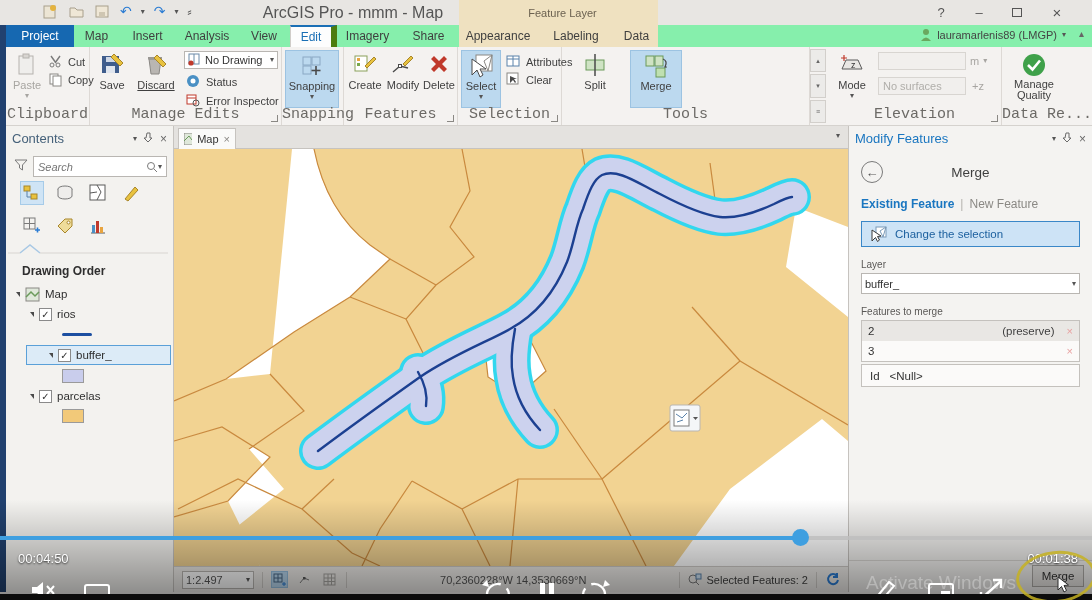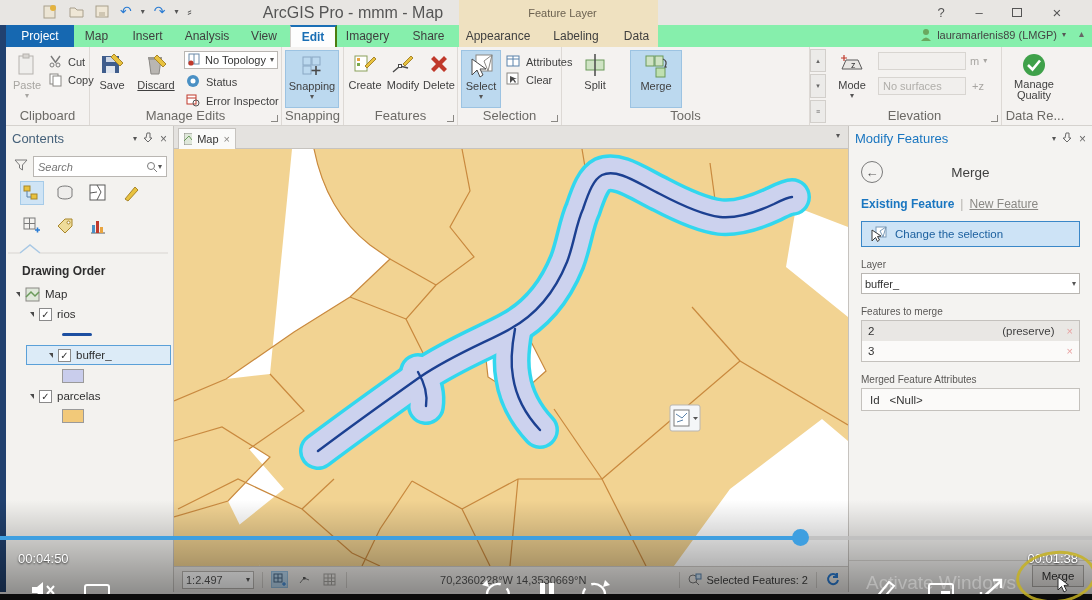--- a/index.html
+++ b/index.html
@@ -13,29 +13,29 @@
   .undo-redo { color:#2b7cd3; font-size:14px; line-height:17px; }
   .tb-title { position:absolute; left:243px; top:4px; width:220px; text-align:center; color:#555; font-size:16px; }
   .ctx-tab-top { position:absolute; left:459px; top:0; width:199px; height:25px; background:#efe1c0; color:#6b6150; font-size:11px; display:flex; align-items:center; justify-content:center;padding-left:8px; }
   .winbtn { position:absolute; top:0px; width:34px; height:24px; display:flex; align-items:center; justify-content:center; color:#555; font-size:13px; cursor:default; }
   .maxbox { width:10px; height:9px; border:1px solid #555; display:inline-block; }
 
   
   #tabrow { position:absolute; left:0; top:25px; width:1092px; height:22px; background:#86efac; }
   .tab { position:absolute; top:0; height:22px; display:flex; align-items:center; justify-content:center; font-size:12px; color:#3f3f3f; cursor:pointer; }
   .tab.active-blue { background:#1668b1; color:#fff; }
-  .tab.selected { background:#fdfdfd; color:#1a6fb5; border-top:2px solid #1a6fb5; border-left:1px solid #d0cdc9; border-right:2px solid #4d7c0f;font-weight:bold; }
+  .tab.selected { background:#fdfdfd; color:#1a6fb5; border-top:2px solid #1a6fb5; border-left:1px solid #d0cdc9; border-right:6px solid #4d7c0f; }
   .tab.ctx { background:#efe1c0; }
   .userchip { position:absolute; right:26px; top:3px; display:flex; align-items:center; gap:5px; color:#444; font-size:11px; }
   .ribcollapse { position:absolute; right:8px; top:5px; color:#666; font-size:10px; transform:rotate(180deg); }
 
   
   #ribbon { position:absolute; left:0; top:47px; width:1092px; height:79px; background:#f4f2f0; border-bottom:1px solid #d5d2ce; }
   .rgroup { position:absolute; top:0; height:78px; border-right:1px solid #ddd9d5; }
-  .rg-label { position:absolute; bottom:2px; left:0; right:0; text-align:center; color:#6c6a66; font-size:13px; white-space:nowrap; }
+  .rg-label { position:absolute; bottom:2px; left:0; right:0; text-align:center; color:#6c6a66; font-size:15px; white-space:nowrap;font-family:Liberation Mono, monospace; }
   .launcher { position:absolute; bottom:3px; right:3px; width:7px; height:7px; border-right:1px solid #8a8884; border-bottom:1px solid #8a8884; }
   .lbtn { position:absolute; top:3px; display:flex; flex-direction:column; align-items:center; gap:1px; font-size:11px; color:#3f3f3f; padding-top:2px; cursor:pointer; }
   .lbtn.hl { background:#bcd9ef; border:1px solid #9cc3e2; }
   .srow { position:absolute; display:flex; align-items:center; gap:4px; font-size:11px; color:#3f3f3f; cursor:pointer; white-space:nowrap; }
   .cdown { font-size:8px; color:#555; line-height:8px; }
   .dis { color:#a7a5a1; }
   .combo { display:flex; align-items:center; background:#fff; border:1px solid #b9b6b2; height:18px; padding:0 3px; gap:4px; }
   .icon16 { width:16px; height:16px; display:inline-block; }
   .icon24 { width:26px; height:26px; display:inline-block; }
   .scrollcol { position:absolute; left:810px; top:2px; width:16px; height:74px; display:flex; flex-direction:column; gap:2px; }
@@ -78,21 +78,21 @@
   .sb-sep { width:1px; height:16px; background:#cfccc8; }
   .coords { flex:1; text-align:center; font-size:11px; color:#555; }
 
   
   #panel { position:absolute; left:848px; top:126px; width:244px; height:466px; background:#f4f3f1; border-left:1px solid #c6c3bf; }
   #panel .pane-title { color:#1a76c0; font-size:13px; }
   .backbtn { width:22px; height:22px; border-radius:50%; border:1px solid #7a7a7a; color:#555; display:flex; align-items:center; justify-content:center; font-size:13px; }
   .panel-toolname { font-size:13.5px; color:#3f3f3f; }
   .ptabs { margin:14px 0 0 12px; font-size:12px; }
   .ptab-on { color:#1a76c0; font-weight:bold; }
-  .ptab-off { color:#8a8884;text-decoration:underline; }
+  .ptab-off { color:#8a8884; }
   .ppipe { color:#b5b2ae; margin:0 6px; }
   .chg-btn { margin:10px 12px 0 12px; height:26px; background:#cde3f6; border:1px solid #3a87c8; display:flex; align-items:center; gap:8px; padding:0 8px; color:#1b5f9e; font-size:11.5px; }
   .plabel { margin:12px 12px 3px 12px; color:#5a5856; font-size:10px; }
   .pcombo { margin:0 12px; height:21px; }
   .featlist { margin:2px 12px 0 12px; border:1px solid #c4c1bd; background:#fbfaf9; }
   .featrow { height:20px; display:flex; align-items:center; padding:0 6px; gap:6px; font-size:11.5px; }
   .featrow.r1 { background:#e9e7e4; }
   .featnote { margin-left:auto; color:#3f3f3f; }
   .featx { color:#e8a0a0; font-size:11px; margin-left:6px; }
   .attrbox { margin:2px 12px 0 12px; border:1px solid #c4c1bd; background:#fbfaf9; height:23px; display:flex; align-items:center; padding:0 8px; gap:10px; font-size:11.5px; }
@@ -213,21 +213,21 @@
             <path d="M14 3 L23 12 L20 15 L11 6 Z" fill="#e8c23f" stroke="#a8862a"></path>
           </svg></span>
       <span>Discard</span>
     </div>
     <div class="combo" style="position:absolute;left:94px;top:4px;width:94px;">
       <span><svg width="13" height="13">
             <rect x="1" y="1" width="10" height="10" fill="none" stroke="#6a8aa8"></rect>
             <line x1="6" y1="1" x2="6" y2="11" stroke="#6a8aa8"></line>
             <circle cx="3" cy="10" r="2.6" fill="#c0392b"></circle>
           </svg></span>
-      <span style="flex:1;">No Topology</span>
+      <span style="flex:1;">No Drawing</span>
       <span class="cdown">▾</span>
     </div>
     <div class="srow" style="left:96px;top:27px;">
       <span class="icon16"><svg width="14" height="14">
             <circle cx="7" cy="7" r="6" fill="#4a90c4"></circle>
             <circle cx="7" cy="7" r="2.5" fill="#fff"></circle>
           </svg></span>
       <span>Status</span>
     </div>
     <div class="srow" style="left:96px;top:46px;">
@@ -655,21 +655,20 @@
       <span>2</span>
       <span class="featnote">(preserve)</span>
       <span class="featx">×</span>
     </div>
     <div class="featrow">
       <span>3</span>
       <span class="featnote"></span>
       <span class="featx">×</span>
     </div>
   </div>
-  <div class="plabel">Merged Feature Attributes</div>
   <div class="attrbox">
     <span>Id</span>
     <span>&lt;Null&gt;</span>
   </div>
   <div class="panel-foot">
     <div class="merge-btn">Merge</div>
   </div>
 </div>
 
 <div id="dimgrad"></div>

